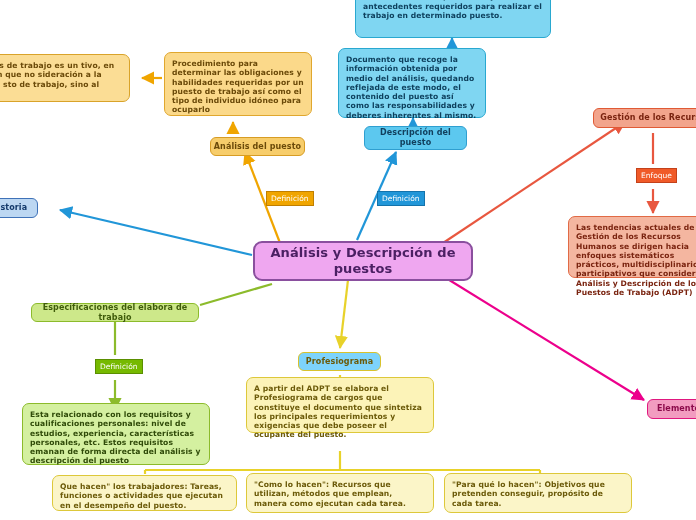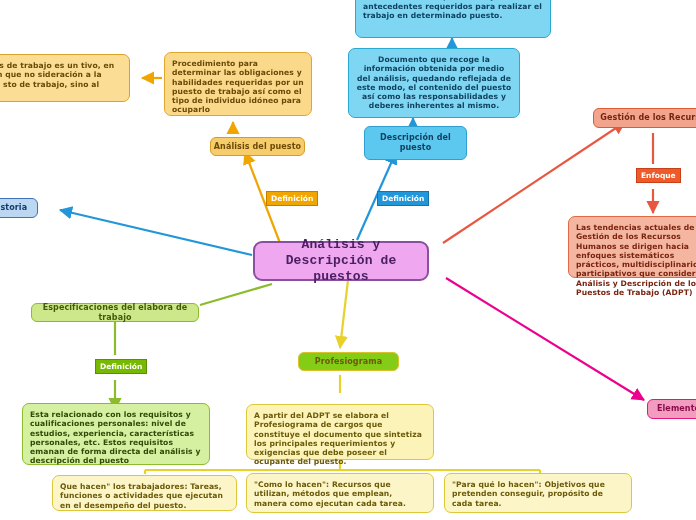--- a/index.html
+++ b/index.html
@@ -56,21 +56,21 @@
     text-align: left;
     padding: 6px 7px;
   }
   .edge-label {
     position: absolute;
     box-sizing: border-box;
     border-width: 1.5px;
     border-style: solid;
     border-radius: 0;
     font-size: 7.5px;
-    font-weight: bold;
+    font-weight: normal;
     color: #ffffff;
     text-align: left;
     line-height: 1.1;
     padding: 2.5px 4px;
     z-index: 6;
     white-space: nowrap;
   }
 </style>
 </head>
 <body>
@@ -118,31 +118,31 @@
     <path d="M272,284 L200,305" stroke="#8cbb2b" stroke-width="2.2" fill="none"></path>
     <path d="M115,322 L115,355" stroke="#8cbb2b" stroke-width="2.2" fill="none"></path>
     <path d="M115,380 L115,410" stroke="#8cbb2b" stroke-width="2.2" fill="none" marker-end="url(#ah-green)"></path>
 
     <path d="M348,280 L340,348" stroke="#e8d22a" stroke-width="2.2" fill="none" marker-end="url(#ah-yellow)"></path>
     <path d="M340,375 L340,393" stroke="#e8d22a" stroke-width="2.2" fill="none"></path>
     <path d="M340,451 L340,470" stroke="#e8d22a" stroke-width="2.2" fill="none"></path>
     <path d="M145,470 L145,474 M145,470 L540,470 M540,470 L540,474" stroke="#e8d22a" stroke-width="2.2" fill="none"></path>
   </svg>
 
-  <div class="node center" style="left:253px; top:241px; width:176px; height:40px;
+  <div class="node center" style="left:253px; top:241px; width:220px; height:40px;
               background:#efa7f0; border-color:#8a4f9e; color:#4b2063;
-              padding:4px 15px;font-family:Liberation Mono, monospace;">Análisis y Descripción de puestos</div>
+              padding:4px 15px;">Análisis y Descripción de puestos</div>
 
   <div class="node para" style="left:355px; top:-24px; width:196px; height:62px; font-size:7.6px;
               background:#7fd6f2; border-color:#29a8d0; color:#0d3f5c;">resume las cualidades personales, características, capacidades y antecedentes requeridos para realizar el trabajo en determinado puesto.</div>
 
-  <div class="node para" style="left:348px; top:48px; width:172px; height:70px; font-size:7.6px;
-              background:#7fd6f2; border-color:#29a8d0; color:#0d3f5c;text-align:center;">Documento que recoge la información obtenida por medio del análisis, quedando reflejada de este modo, el contenido del puesto así como las responsabilidades y deberes inherentes al mismo.</div>
+  <div class="node para" style="left:338px; top:48px; width:148px; height:70px; font-size:7.6px;
+              background:#7fd6f2; border-color:#29a8d0; color:#0d3f5c;">Documento que recoge la información obtenida por medio del análisis, quedando reflejada de este modo, el contenido del puesto así como las responsabilidades y deberes inherentes al mismo.</div>
 
-  <div class="node pill" style="left:364px; top:126px; width:103px; height:34px; font-size:8px;
+  <div class="node pill" style="left:364px; top:126px; width:103px; height:24px; font-size:8px;
               background:#5cc8ef; border-color:#2f9fd0; color:#12405e;">Descripción del puesto</div>
 
   <div class="node pill" style="left:-20px; top:198px; width:58px; height:20px; font-size:8px;
               background:#bcd7f2; border-color:#3f72b8; color:#143a6b;">Historia</div>
 
   <div class="node para" style="left:164px; top:52px; width:148px; height:64px; font-size:7.6px;
               background:#fbd98a; border-color:#e0a72e; color:#6b4a09;">Procedimiento para determinar las obligaciones y habilidades requeridas por un puesto de trabajo así como el tipo de individuo idóneo para ocuparlo</div>
 
   <div class="node para" style="left:-62px; top:54px; width:192px; height:48px; font-size:7.6px;
               background:#fbdd95; border-color:#d9a32a; color:#6b4a09;">e los puestos de trabajo es un tivo, en la medida en que no sideración a la persona que sto de trabajo, sino al puesto</div>
@@ -158,24 +158,24 @@
 
   <div class="node pill" style="left:647px; top:399px; width:68px; height:20px; font-size:8px;
               background:#f29cc0; border-color:#e0177f; color:#8c0b4b;">Elementos</div>
 
   <div class="node pill" style="left:31px; top:303px; width:168px; height:19px; font-size:8px;
               background:#cde88a; border-color:#8cbb2b; color:#3f5c0b;">Especificaciones del elabora de trabajo</div>
 
   <div class="node para" style="left:22px; top:403px; width:188px; height:62px; font-size:7.6px;
               background:#d4f0a0; border-color:#8cbb2b; color:#2f4a08;">Esta relacionado con los requisitos y cualificaciones personales: nivel de estudios, experiencia, características personales, etc. Estos requisitos emanan de forma directa del análisis y descripción del puesto</div>
 
-  <div class="node pill" style="left:298px; top:352px; width:101px; height:19px; font-size:8px;
-              background:#84cc16; border-color:#d9c22c; color:#6b5a09;">Profesiograma</div>
+  <div class="node pill" style="left:298px; top:352px; width:83px; height:19px; font-size:8px;
+              background:#7dd3fc; border-color:#d9c22c; color:#6b5a09;">Profesiograma</div>
 
-  <div class="node para" style="left:246px; top:404px; width:188px; height:56px; font-size:7.6px;
+  <div class="node para" style="left:246px; top:377px; width:188px; height:56px; font-size:7.6px;
               background:#fcf3b8; border-color:#ddc83a; color:#6b5a09;">A partir del ADPT se elabora el Profesiograma de cargos que constituye el documento que sintetiza los principales requerimientos y exigencias que debe poseer el ocupante del puesto.</div>
 
   <div class="node para" style="left:52px; top:475px; width:185px; height:36px; font-size:7.6px;
               background:#fbf5c8; border-color:#ddc83a; color:#6b5a09;">Que hacen" los trabajadores: Tareas, funciones o actividades que ejecutan en el desempeño del puesto.</div>
 
   <div class="node para" style="left:246px; top:473px; width:188px; height:40px; font-size:7.6px;
               background:#fbf5c8; border-color:#ddc83a; color:#6b5a09;">"Como lo hacen": Recursos que utilizan, métodos que emplean, manera como ejecutan cada tarea.</div>
 
   <div class="node para" style="left:444px; top:473px; width:188px; height:40px; font-size:7.6px;
               background:#fbf5c8; border-color:#ddc83a; color:#6b5a09;">"Para qué lo hacen": Objetivos que pretenden conseguir, propósito de cada tarea.</div>

